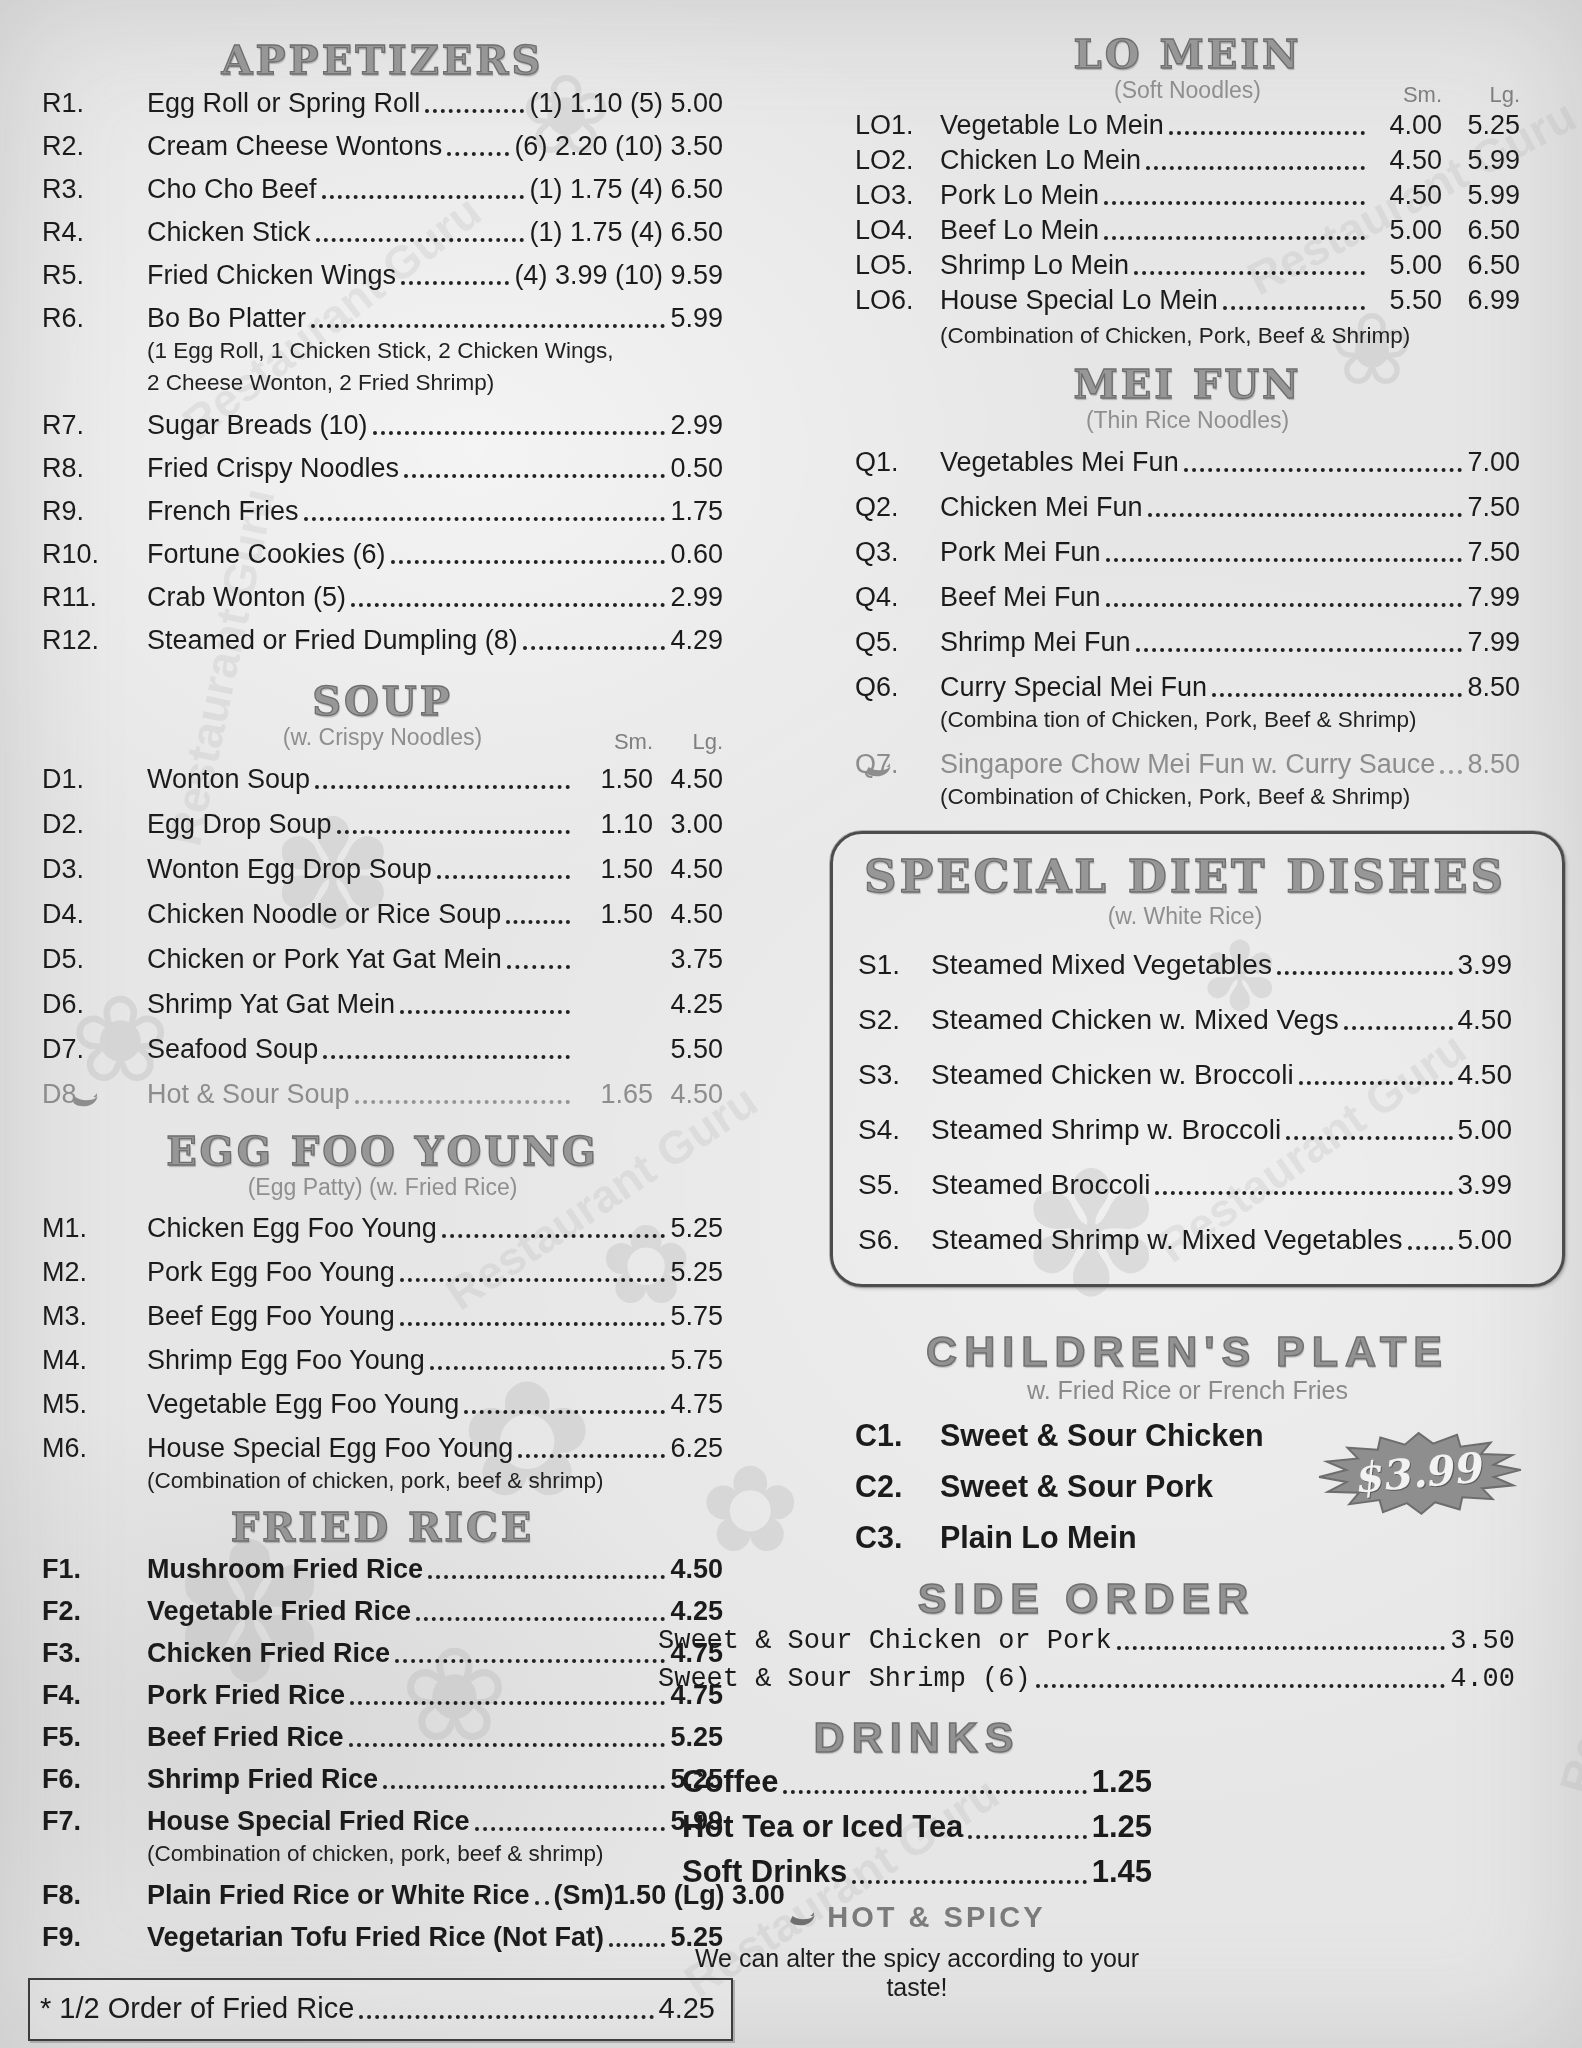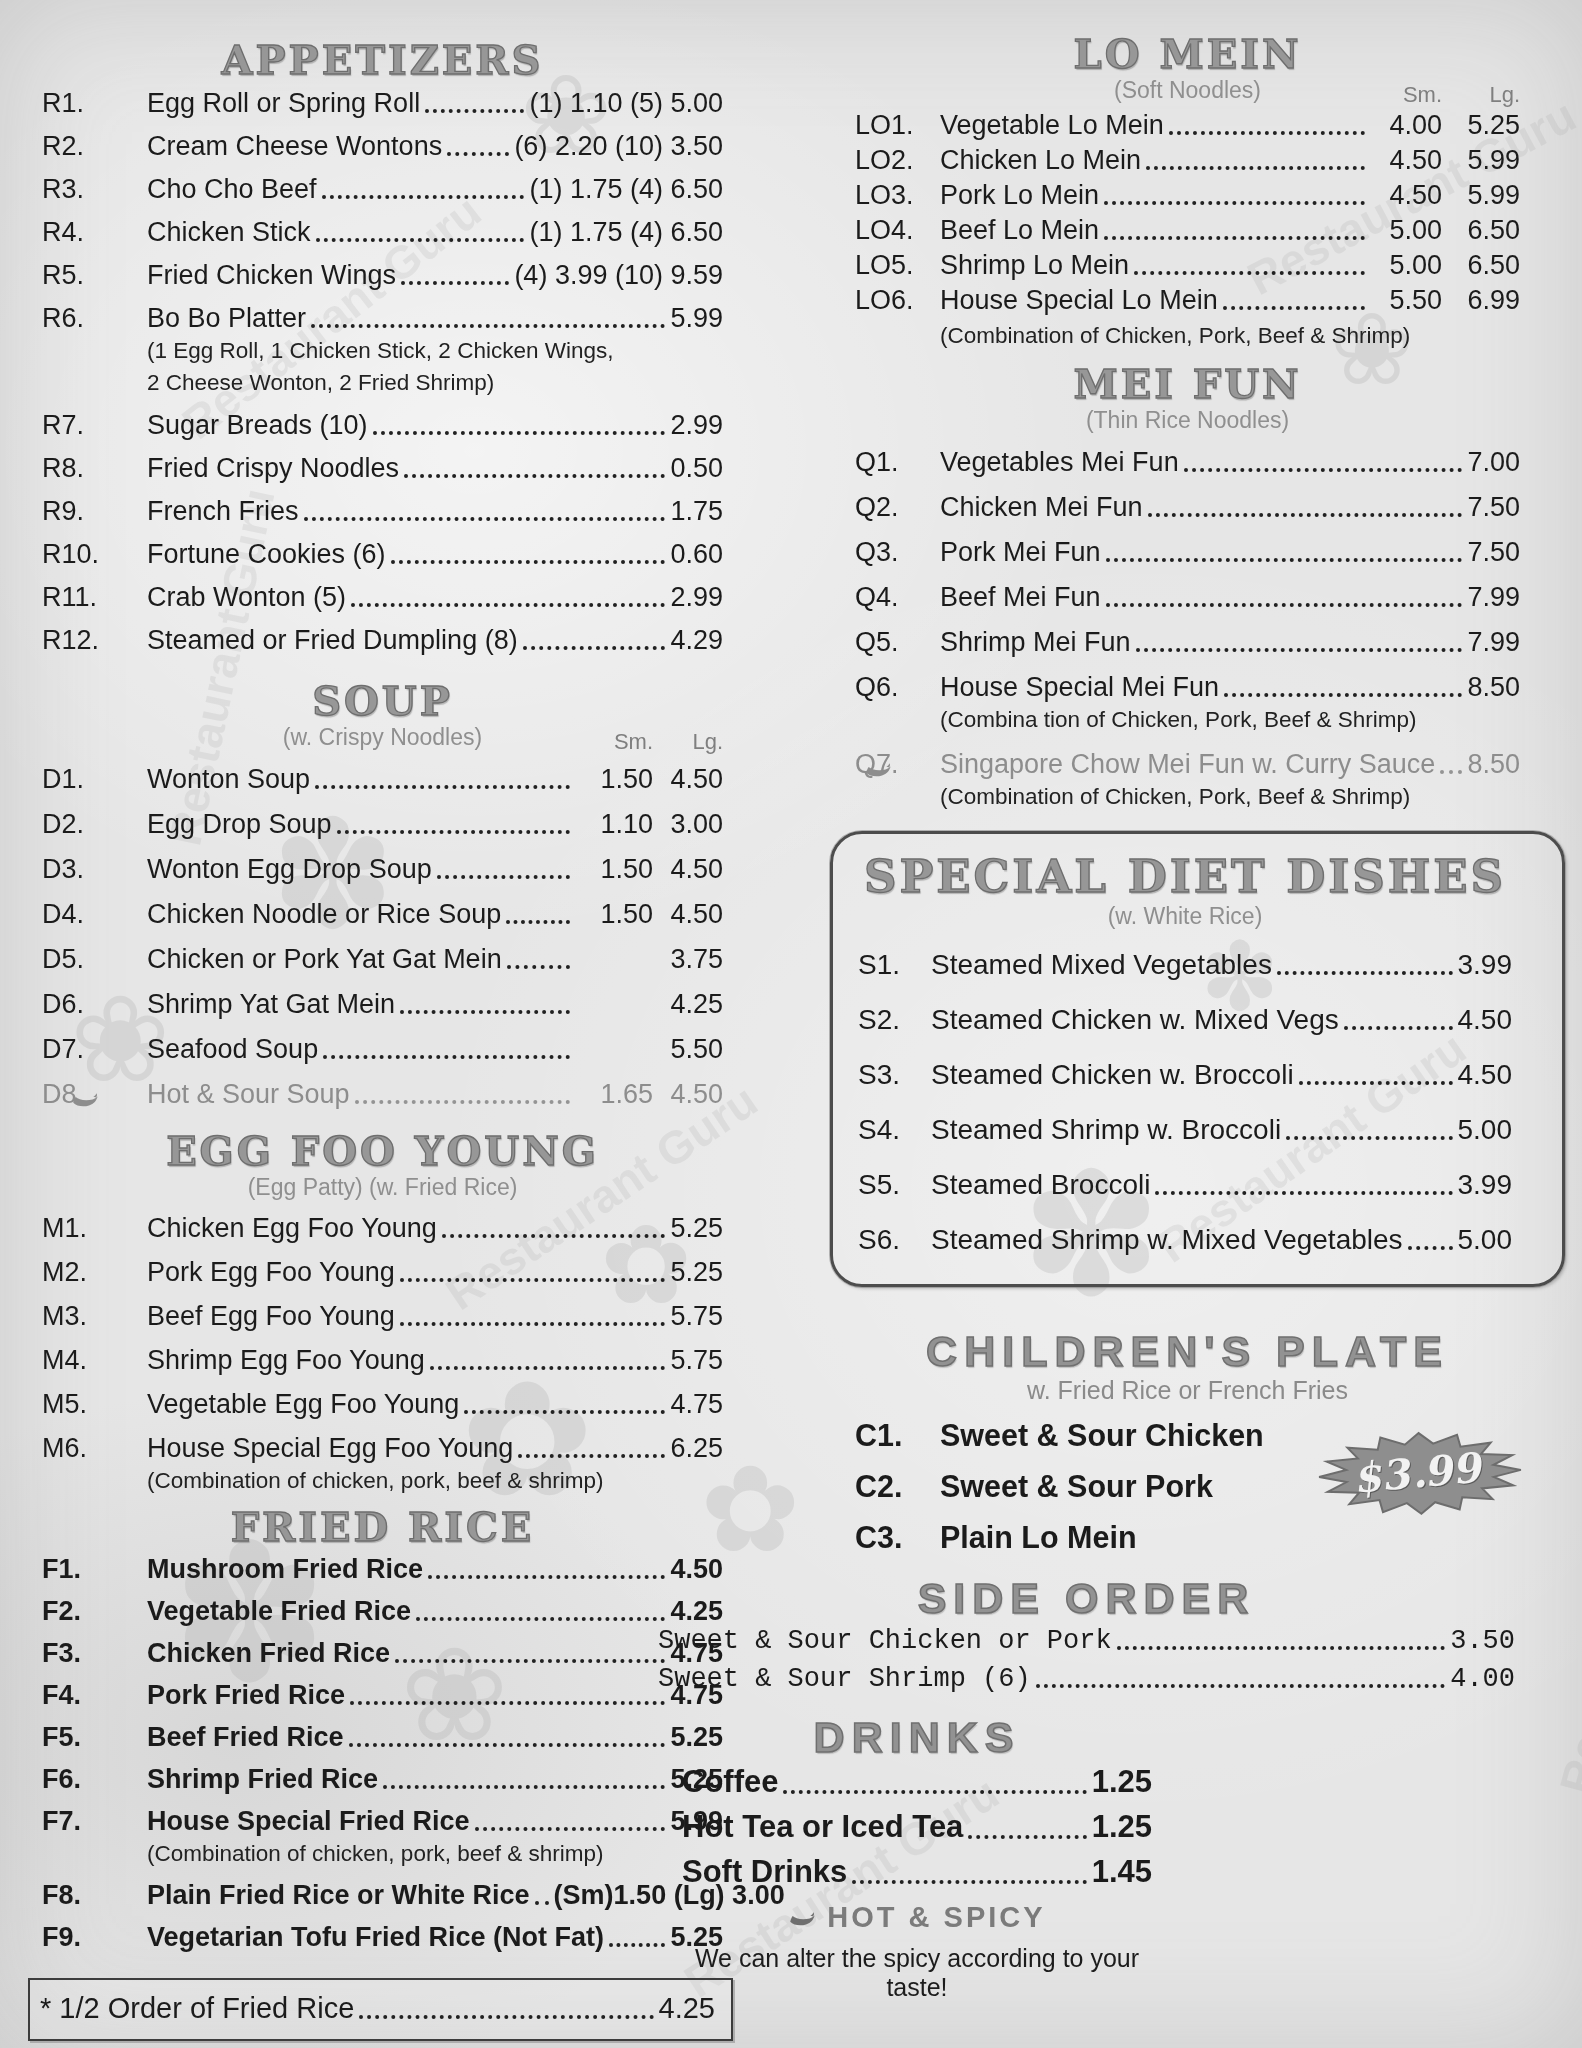--- a/index.html
+++ b/index.html
@@ -444,21 +444,21 @@
             <span class="price">7.99</span>
           </div>
           <div class="row">
             <span class="code">Q5.</span>
             <span class="iname">Shrimp Mei Fun</span>
             <span class="dots"></span>
             <span class="price">7.99</span>
           </div>
           <div class="row">
             <span class="code">Q6.</span>
-            <span class="iname">House Special Mei Fun</span>
+            <span class="iname">Curry Special Mei Fun</span>
             <span class="dots"></span>
             <span class="price">8.50</span>
           </div>
           <div class="note">(Combina tion of Chicken, Pork, Beef &amp; Shrimp)</div>
           <div class="row faded">
             <span class="code">Q7.</span>
             <span class="pepper">
               <svg viewBox="0 0 30 16" width="27" height="15">
                 <path d="M2.5 10.5 C6 14.5 14 15.5 20 13.5 C25.5 11.6 28.5 8 29.5 3.5 C26.5 6.3 22 7.8 17 7.8 C11.5 7.8 7.5 6.3 5.2 4.2 C3.8 6 3 8.2 2.5 10.5 Z" fill="currentColor"></path>
                 <path d="M27.8 4.6 C29.2 3 29.3 1.2 28 0 C28 1.6 26.6 3 24.8 3.6 Z" fill="currentColor"></path>

